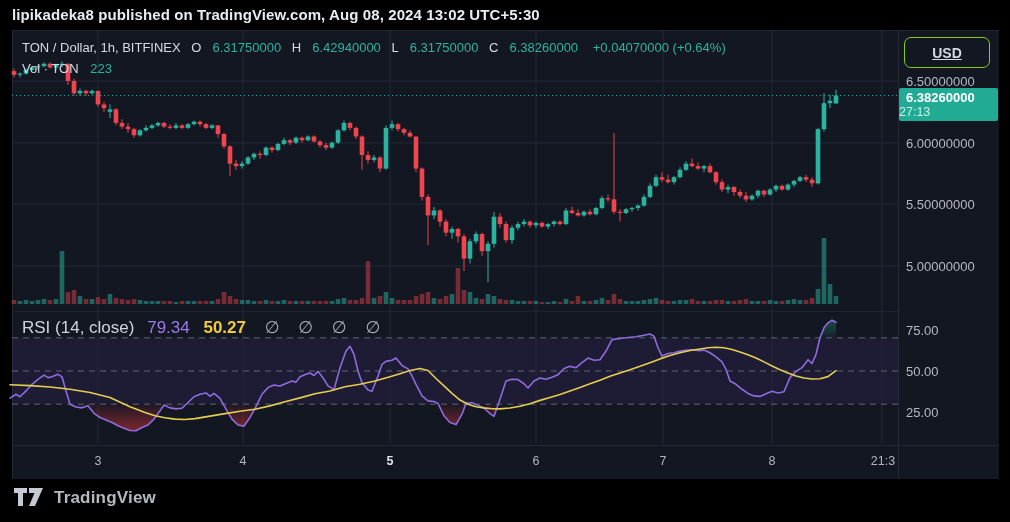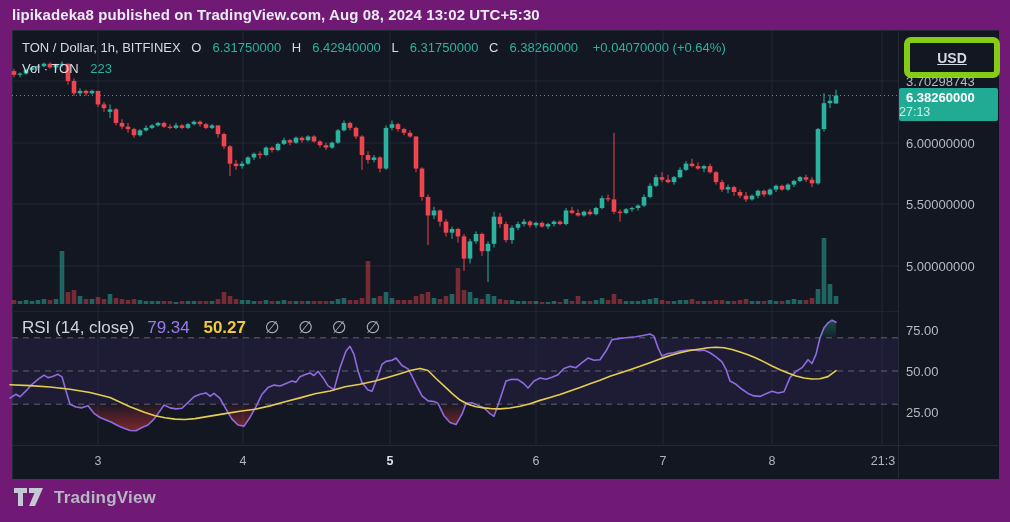--- a/index.html
+++ b/index.html
@@ -1,35 +1,35 @@
 <!DOCTYPE html>
 <html><head>
 <meta charset="utf-8">
 <style>
   html,body{margin:0;padding:0;background:#161a26;}
-  .stage{position:relative;width:1010px;height:522px;background:#701a75;
+  .stage{position:relative;width:1010px;height:522px;background:#000000;
          font-family:"Liberation Sans",sans-serif;overflow:hidden;}
   .hdr{position:absolute;left:12px;top:6px;font-size:15px;font-weight:700;color:#e9ebf2;letter-spacing:.1px;}
   .chart-bg{position:absolute;left:12px;top:30px;width:986px;height:448px;background:#131722;
             border-top:1px solid #242938;border-left:1px solid #242938;}
   .axis-sep{position:absolute;left:898px;top:30px;width:1px;height:448px;background:#242938;}
   .taxis-top{position:absolute;left:12px;top:445px;width:986px;height:1px;background:#242938;}
   .pane-div{position:absolute;left:12px;top:311px;width:886px;height:1px;background:#1d2230;}
   svg.plot{position:absolute;left:0;top:0;}
   .legend1{position:absolute;left:22px;top:40px;font-size:13px;color:#d7dae2;white-space:nowrap;}
   .legend1 .val{color:#2bb39f;margin-left:11px;}
   .legend1 .k{color:#d7dae2;margin-left:7px;}
   .legend2{position:absolute;left:22px;top:61px;font-size:13px;color:#d7dae2;}
   .legend2 .val{color:#2bb39f;margin-left:8px;}
   .rsileg{position:absolute;left:22px;top:317px;font-size:17px;color:#cfd3dd;white-space:nowrap;}
   .rsileg .pv{color:#9b7bea;margin-left:8px;}
   .rsileg .mv{color:#f2cb3d;font-weight:700;margin-left:9px;}
   .rsileg .fl{color:#aab0bb;margin-left:14px;}
   .paxis{position:absolute;left:899px;top:30px;width:99px;height:415px;}
-  .usd-btn{position:absolute;left:5px;top:7px;width:84px;height:29px;border:6px solid #84cc16;border-radius:7px;
+  .usd-btn{position:absolute;left:5px;top:7px;width:84px;height:29px;border:1px solid #84cc16;border-radius:7px;
            color:#d6d9e2;font-size:14px;font-weight:700;display:flex;align-items:center;justify-content:center;cursor:pointer;text-decoration:underline;}
   .plabel{position:absolute;left:7px;transform:translateY(-50%);font-size:13px;color:#b6b9c3;white-space:nowrap;}
   .badge{position:absolute;left:0px;width:99px;height:33px;background:#22ab94;border-radius:2px;}
   .badge .bp{position:absolute;left:7px;top:2px;font-size:13px;font-weight:700;color:#ffffff;}
   .badge .bc{position:absolute;left:0;top:17px;font-size:12.5px;color:#c9f3e8;}
   .taxis{position:absolute;left:12px;top:446px;width:886px;height:32px;overflow:hidden;cursor:ew-resize;}
   .tlabel{position:absolute;top:8px;transform:translateX(-50%);font-size:12.5px;color:#b2b5be;}
   .tlabel.strong{font-weight:700;color:#dfe2ea;}
   .footer{position:absolute;left:14px;top:488px;display:flex;align-items:center;}
   .brand{margin-left:10px;font-size:17px;font-weight:700;color:#b4b8c2;letter-spacing:.2px;}
@@ -517,21 +517,21 @@
     <span class="mv">50.27</span>
     <span class="fl">∅</span>
     <span class="fl">∅</span>
     <span class="fl">∅</span>
     <span class="fl">∅</span>
   </div>
 
   <div class="paxis">
     <div class="usd-btn">USD</div>
     <div id="plabels">
-        <div class="plabel" style="top: 51px;">3.70298743</div>
+        <div class="plabel" style="top: 51px;">6.50000000</div>
         <div class="plabel" style="top: 113px;">6.00000000</div>
         <div class="plabel" style="top: 174px;">5.50000000</div>
         <div class="plabel" style="top: 236px;">5.00000000</div>
         <div class="plabel" style="top: 300px;">75.00</div>
         <div class="plabel" style="top: 341px;">50.00</div>
         <div class="plabel" style="top: 382px;">25.00</div>
       </div>
     <div class="badge" id="price-badge" style="top: 58.4793px;">
       <div class="bp">6.38260000</div>
       <div class="bc">27:13</div>

